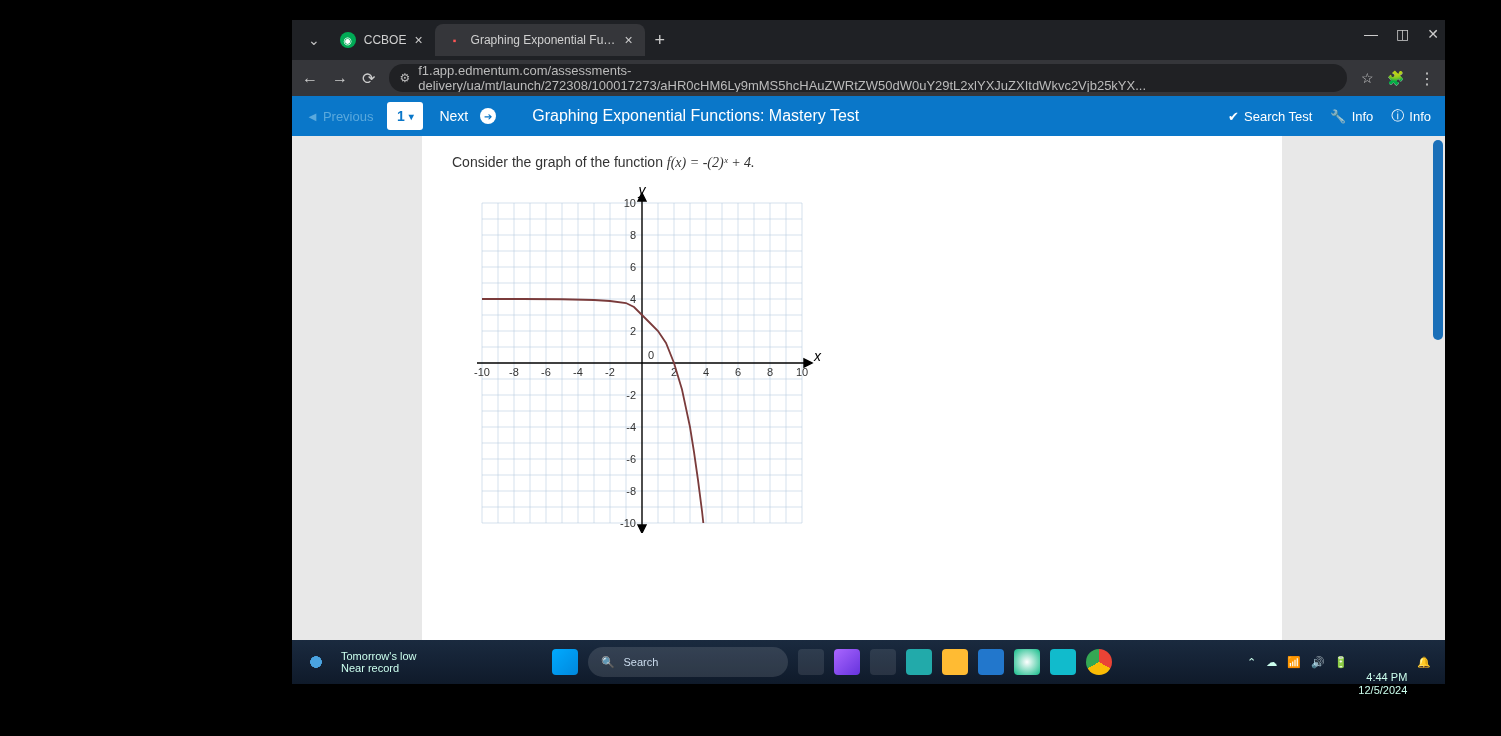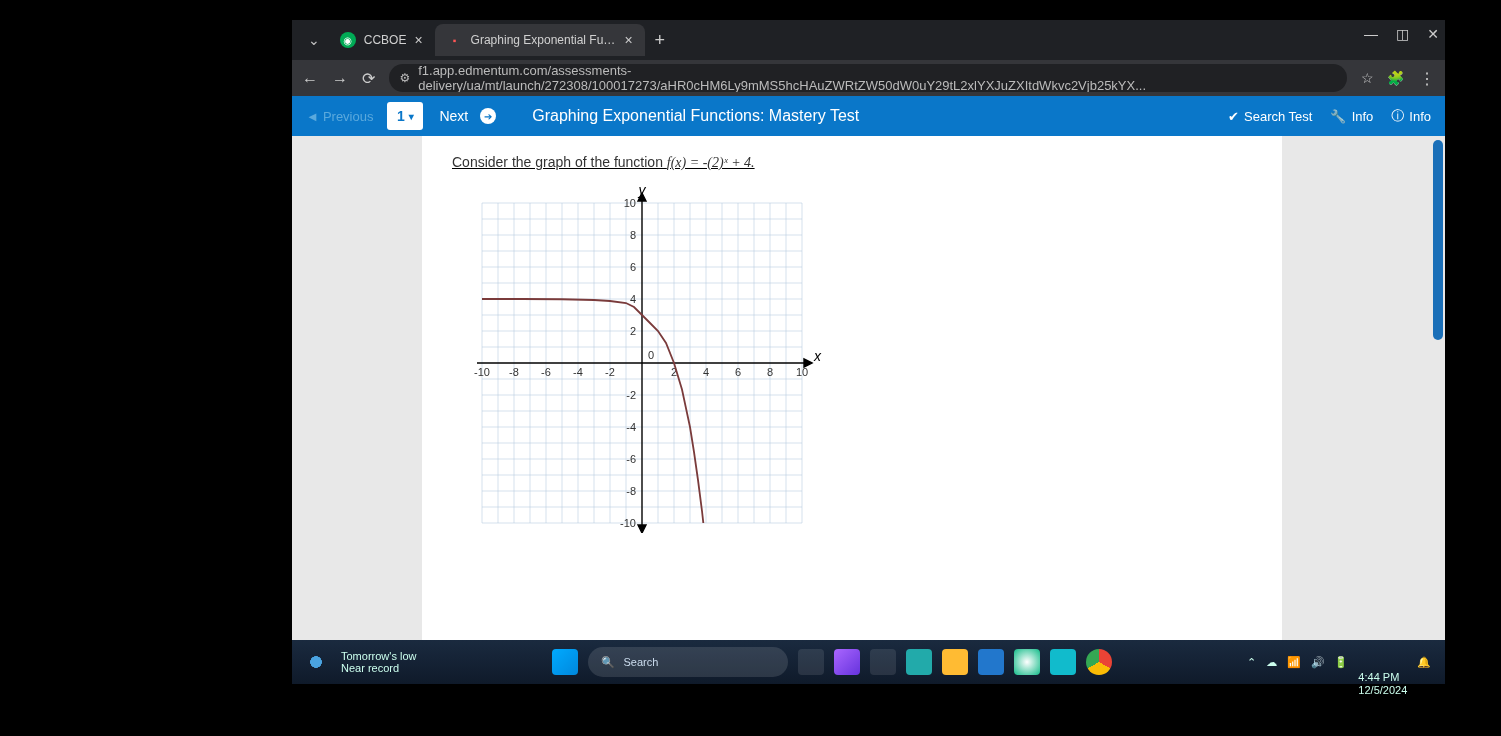--- a/index.html
+++ b/index.html
@@ -31,40 +31,40 @@
 .edm-header { height: 40px; background: #0a77c9; display: flex; align-items: center; color: #fff; font-size: 14px; }
 .prev-btn { padding: 0 14px; color: #5aa9dd; font-size: 13px; display: flex; align-items: center; gap: 4px; }
 .q-num { background: #fff; color: #0a77c9; height: 28px; min-width: 36px; border-radius: 3px; display: flex; align-items: center; justify-content: center; font-weight: bold; gap: 4px; padding: 0 6px; }
 .next-btn { padding: 0 16px; display: flex; gap: 12px; }
 .test-title { padding: 0 20px; font-size: 16px; flex: 1; }
 .hdr-right { display: flex; align-items: center; gap: 18px; padding-right: 14px; font-size: 13px; }
 .hdr-item { display: flex; align-items: center; gap: 5px; }
 
 
 .content { background: #e8e8e8; height: calc(100% - 40px - 36px - 40px - 20px); position: relative; display: flex; }
-.content-inner { background: #fff; margin: 0 auto; width: 860px; padding: 18px 30px; position: relative; margin-left: 130px; text-decoration: underline; }
+.content-inner { background: #fff; margin: 0 auto; width: 860px; padding: 18px 30px; position: relative; margin-left: 130px; }
 .prompt { font-size: 14px; color: #333; font-family: Arial; }
 .prompt .fn { font-family: 'Times New Roman', serif; font-style: italic; }
 .chart-wrap { margin-top: 12px; margin-left: 10px; }
 svg.graph { display: block; }
 .question { font-size: 13px; color: #333; margin-top: 14px; }
 .scrollbar { position: absolute; right: 2px; top: 4px; width: 10px; height: 200px; background: #1a6fb8; border-radius: 5px; }
 
 
 .footer { height: 20px; background: #e8e8e8; color: #888; font-size: 11px; padding: 2px 16px; }
 
 
 .taskbar { position: absolute; left: 292px; bottom: 52px; width: 1153px; height: 44px; background: linear-gradient(180deg,#1a2a3f,#0f1a2a); display: flex; align-items: center; color: #cfe; font-size: 11px; }
 .weather { display: flex; align-items: center; gap: 15px; padding: 0 14px; }
 .weather-icon { width: 20px; height: 20px; background: radial-gradient(circle,#4aa3e0 40%,transparent 42%); border-radius: 50%; position: relative; }
 .task-center { flex: 1; display: flex; justify-content: center; align-items: center; gap: 10px; }
 .search-box { background: rgba(255,255,255,0.12); border-radius: 16px; height: 30px; width: 200px; display: flex; align-items: center; gap: 8px; padding: 0 14px; color: #cde; }
 .tb-icon { width: 26px; height: 26px; background: rgba(255,255,255,0.1); border-radius: 4px; }
 .tray { display: flex; align-items: center; gap: 10px; padding: 0 14px; }
-.clock { line-height: 1.2; margin-top: 44px; }
+.clock { text-align: right; line-height: 1.2; margin-top: 44px; }
 </style>
 </head>
 <body>
 
 <div class="browser">
 
   <div class="tab-strip">
     <span class="tab-dropdown">⌄</span>
     <div class="tab">
       <span class="favicon" style="background:#0a5;border-radius:50%;color:#fff">◉</span>

